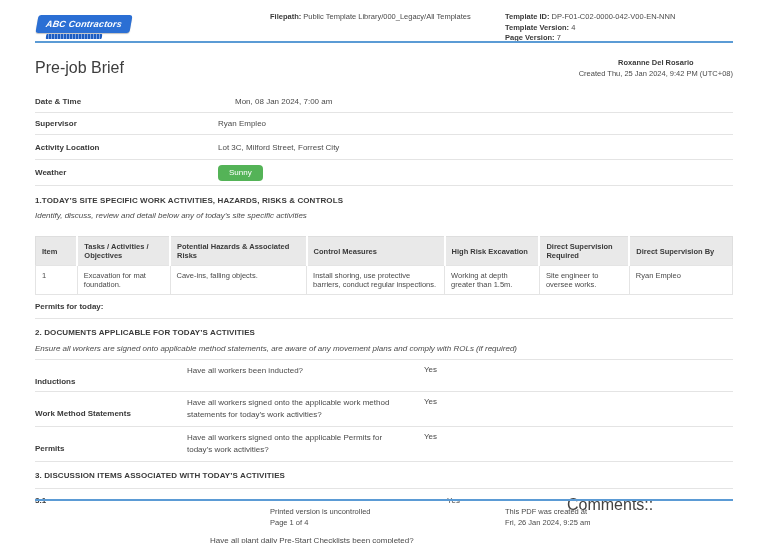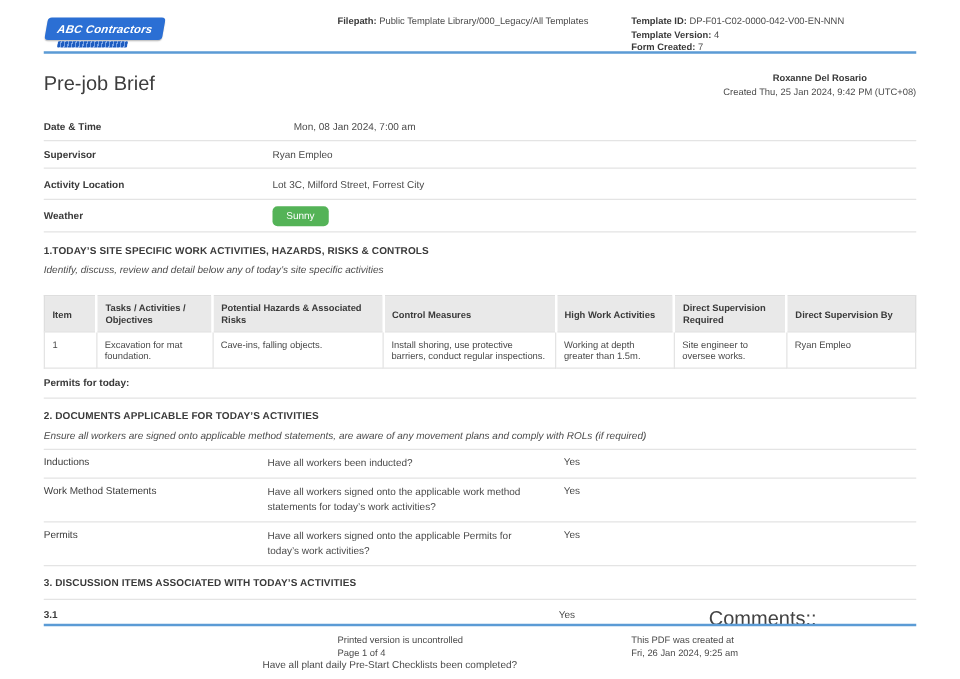--- a/index.html
+++ b/index.html
@@ -56,21 +56,21 @@
   table.haz th:first-child { border-left:none; }
   table.haz td {
     font-size:7.5px; color:#4a4a4a; padding:5px 6px; vertical-align:top;
     border:1px solid #e4e4e4; background:#fff;
   }
   .permits-row { padding:7px 0; border-bottom:1px solid #e4e4e4; font-size:8px; font-weight:bold; color:#3a3a3a; }
   .s2-heading { margin-top:9px; }
   .s2-sub { margin-top:7px; }
   .doc-rows { margin-top:6px; border-top:1px solid #e4e4e4; }
   .doc-row { display:flex; align-items:flex-start; border-bottom:1px solid #e4e4e4; padding:5px 0; }
-  .doc-row .dlabel { width:179px; font-size:8px; font-weight:normal; color:#3a3a3a; flex:none; }
+  .doc-row .dlabel { width:152px; font-size:8px; font-weight:bold; color:#3a3a3a; flex:none;margin-top:12px; }
   .doc-row .dquestion { width:237px; font-size:8px; color:#4a4a4a; line-height:12px; flex:none; padding-right:20px; }
   .doc-row .danswer { width:120px; font-size:8px; color:#4a4a4a; flex:none; }
   .row-tall { min-height:30px; } .row-short { min-height:19px; }
   .s3-heading { margin-top:9px; padding-bottom:8px; border-bottom:1px solid #e4e4e4; }
   .disc-row { display:flex; align-items:flex-start; border-bottom:1px solid #e4e4e4; padding:7px 0 9px 0; }
   .disc-row .dlabel { font-size:8px; }
   
   .footer-block { position:absolute; top:506px; font-size:7.5px; line-height:11px; color:#4a4a4a; }
   .footer-block.left { left:270px; }
   .footer-block.right { left:505px; }
@@ -94,21 +94,21 @@
   </div>
 
   <div class="hdr-block template">
     <div>
       <b>Template ID:</b><span> DP-F01-C02-0000-042-V00-EN-NNN</span>
     </div>
     <div>
       <b>Template Version:</b><span> 4</span>
     </div>
     <div>
-      <b>Form Created:</b><span> 7</span>
+      <b>Page Version:</b><span> 7</span>
     </div>
   </div>
 
   <div class="rule top"></div>
 
   <div class="page-title">Pre-job Brief</div>
   <div class="author-block">
     <div class="name">Roxanne Del Rosario</div>
     <div>Created Thu, 25 Jan 2024, 9:42 PM (UTC+08)</div>
   </div>
@@ -146,21 +146,21 @@
         <col style="width:13.6%">
           <col style="width:12.9%">
           <col style="width:14.8%">
       </colgroup>
       <thead>
         <tr>
           <th>Item</th>
           <th>Tasks / Activities / Objectives</th>
           <th>Potential Hazards &amp; Associated Risks</th>
           <th>Control Measures</th>
-          <th>High Work Activities</th>
+          <th>High Risk Excavation</th>
           <th>Direct Supervision Required</th>
           <th>Direct Supervision By</th>
         </tr>
       </thead>
       <tbody>
         <tr>
           <td>1</td>
           <td>Excavation for mat foundation.</td>
           <td>Cave-ins, falling objects.</td>
           <td>Install shoring, use protective barriers, conduct regular inspections.</td>

